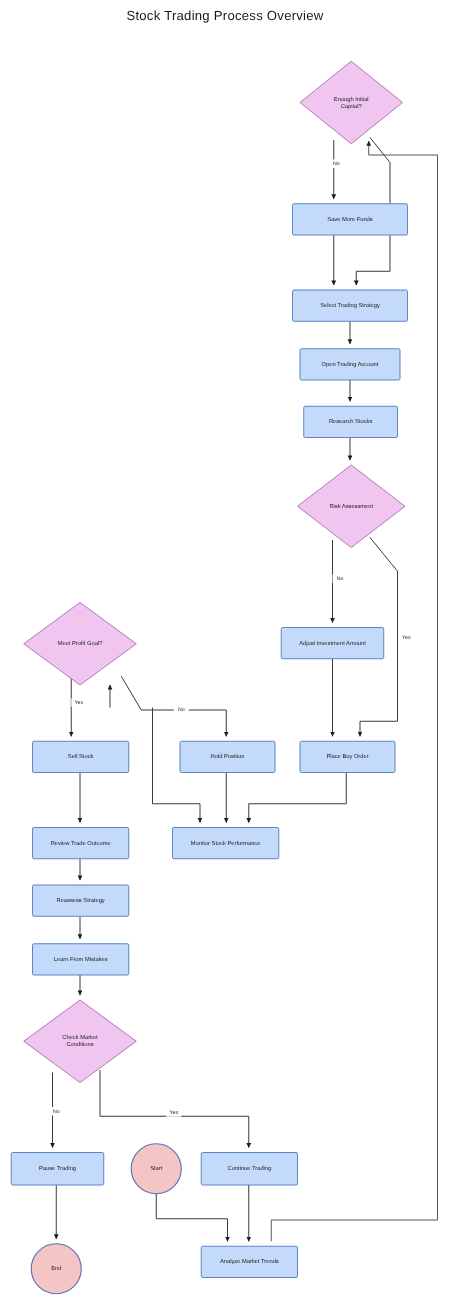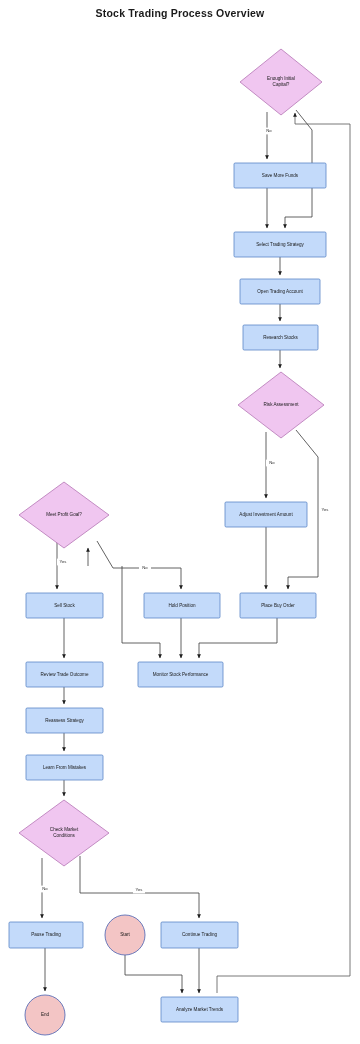--- a/index.html
+++ b/index.html
@@ -21,21 +21,21 @@
     width: 360px;
     height: 1044px;
   }
   #flow-title {
     position: absolute;
     left: 0;
     top: 7px;
     width: 360px;
     text-align: center;
     font-size: 10.5px;
-    font-weight: bold;
+    font-weight: normal;
     letter-spacing: 0.2px;
     color: #1a1a1a;
   }
   #flow-svg {
     position: absolute;
     left: 0;
     top: 0;
     width: 360px;
     height: 1044px;
   }

